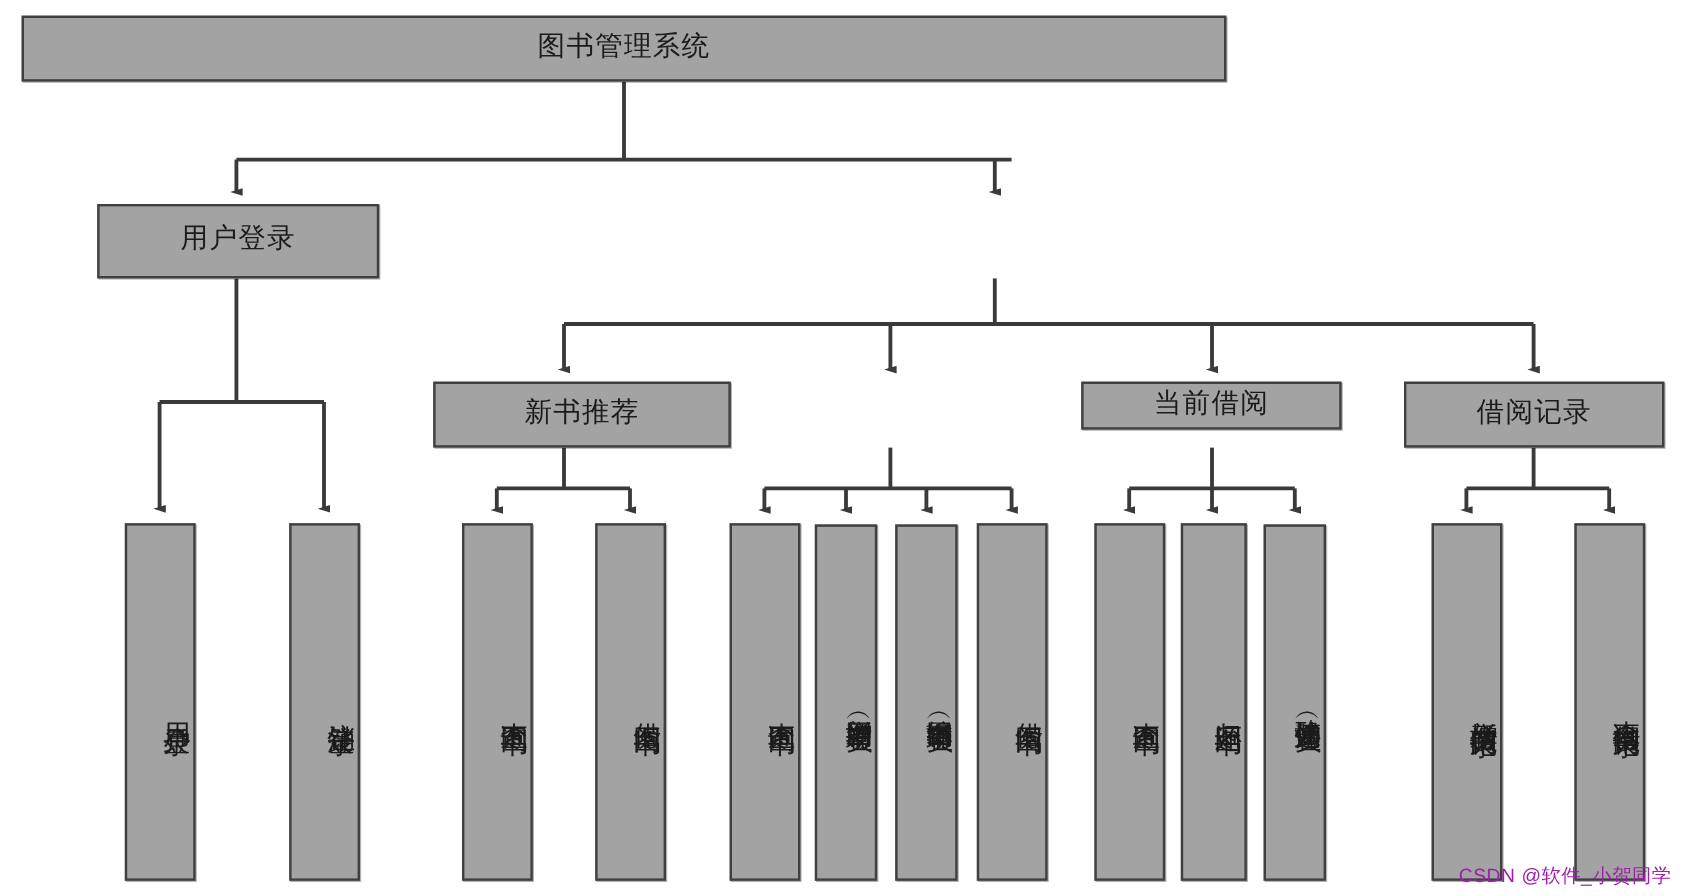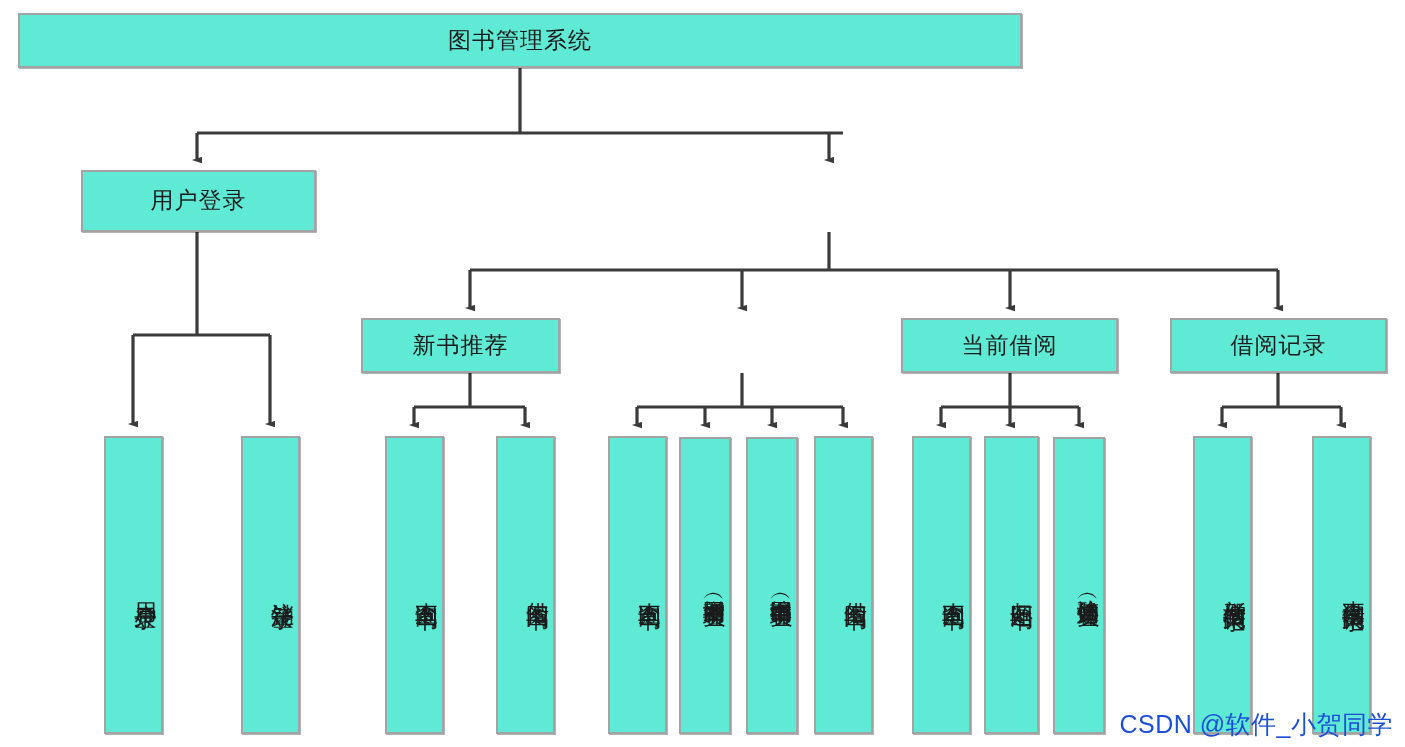--- a/index.html
+++ b/index.html
@@ -20,27 +20,28 @@
   #edges {
     position: absolute;
     left: 0;
     top: 0;
     width: 1405px;
     height: 747px;
   }
   .node {
     position: absolute;
     box-sizing: border-box;
-    border: 2px solid #a3a3a3;
-    background: #5eead4;
+    border: 2px solid #404040;
+    background: #a3a3a3;
     display: flex;
     align-items: center;
     justify-content: center;
     color: #1b1b1b;
     box-shadow: 1px 1px 0 rgba(0,0,0,0.30);
+    font-family: Liberation Mono, monospace;
   }
   .node.h {
     font-size: 23px;
     letter-spacing: 1px;
     line-height: 1.2;
   }
   .node.v {
     writing-mode: vertical-rl;
     text-orientation: upright;
     font-size: 23px;
@@ -56,22 +57,22 @@
     letter-spacing: 1px;
     padding-top: 2px;
   }
   .node.v .vtext {
     display: block;
   }
   #watermark {
     position: absolute;
     right: 12px;
     bottom: 6px;
-    font-size: 25px;
-    color: #1d4ed8;
+    font-size: 16px;
+    color: #a21caf;
     letter-spacing: 0.5px;
     white-space: nowrap;
     pointer-events: none;
   }
 </style>
 </head>
 <body>
 
 <div id="canvas">
 
@@ -127,24 +128,24 @@
   </svg>
 
   <div class="node h" style="left:18px; top:13px; width:1004px; height:55px;">
     <span>图书管理系统</span>
   </div>
 
   <div class="node h" style="left:81px; top:170px; width:235px; height:62px;">
     <span>用户登录</span>
   </div>
 
-  <div class="node h" style="left:361px; top:318px; width:199px; height:55px;">
+  <div class="node h" style="left:361px; top:318px; width:248px; height:55px;">
     <span>新书推荐</span>
   </div>
-  <div class="node h" style="left:901px; top:318px; width:217px; height:55px;">
+  <div class="node h" style="left:901px; top:318px; width:217px; height:40px;">
     <span>当前借阅</span>
   </div>
   <div class="node h" style="left:1170px; top:318px; width:217px; height:55px;">
     <span>借阅记录</span>
   </div>
 
   <div class="node v" style="left:104px; top:436px; width:59px; height:298px;">
     <span class="vtext">用户登录</span>
   </div>
   <div class="node v" style="left:241px; top:436px; width:59px; height:298px;">

